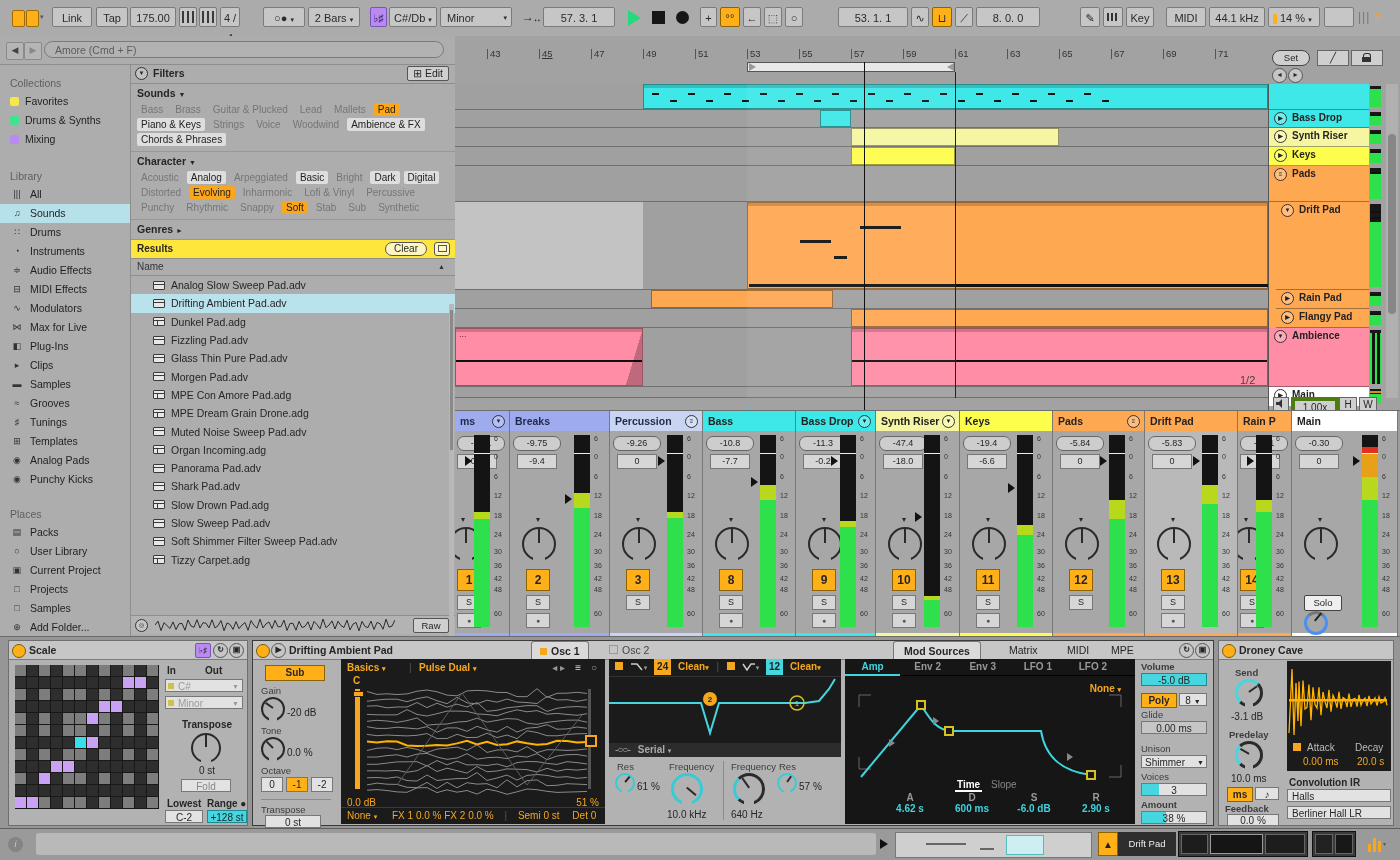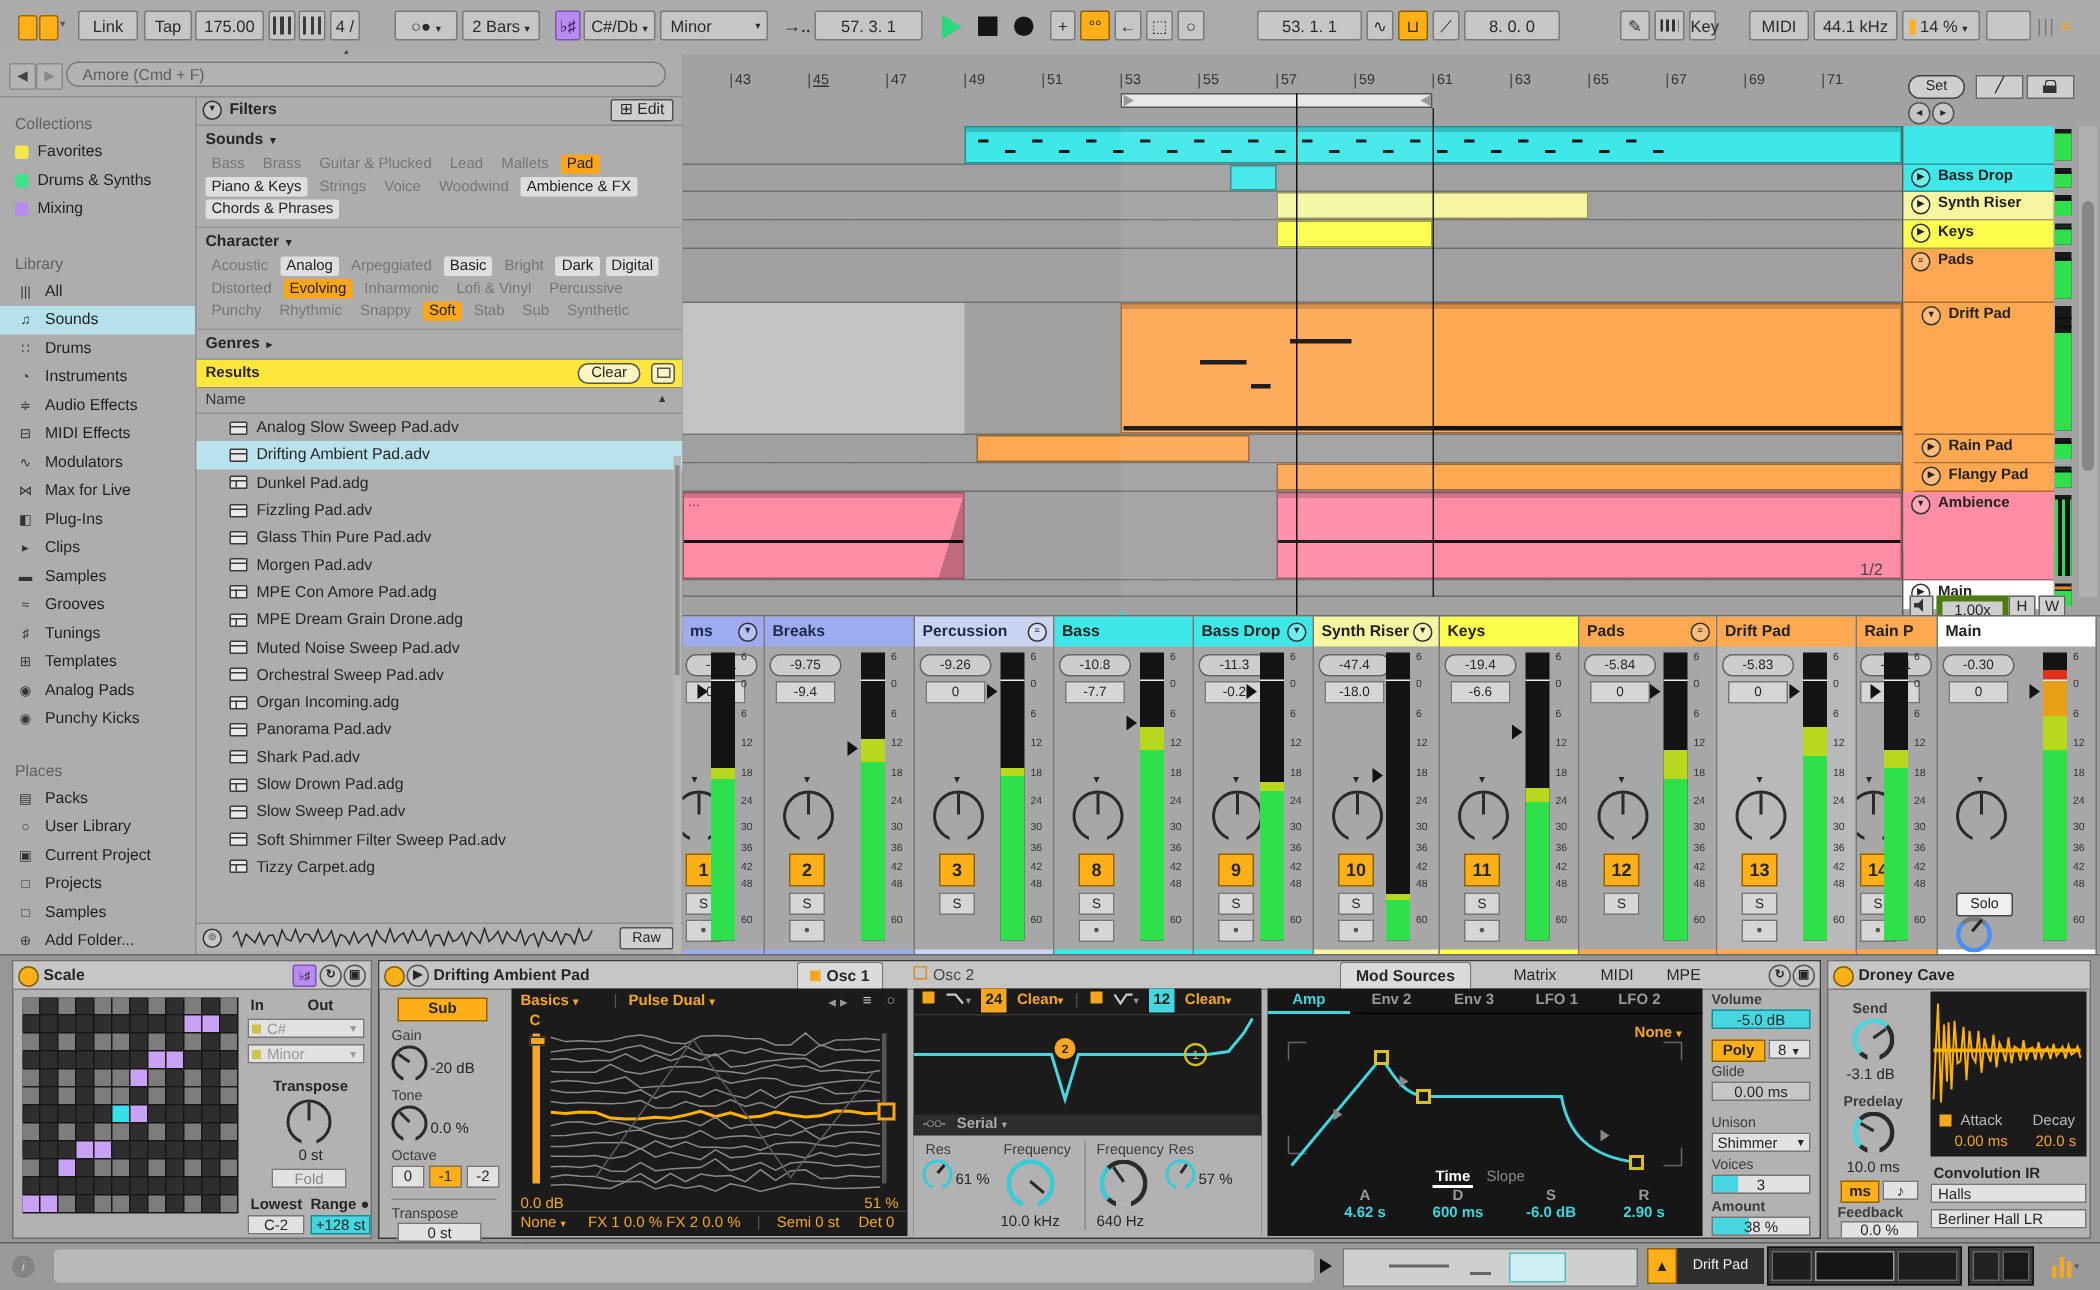--- a/index.html
+++ b/index.html
@@ -114,21 +114,21 @@
   <div class="tbox" style="left:743px;width:18px">←</div>
   <div class="tbox" style="left:764px;width:18px">⬚</div>
   <div class="tbox" style="left:785px;width:18px">○</div>
   <div class="tbox" style="left:838px;width:70px">53. 1. 1</div>
   <div class="tbox" style="left:911px;width:18px">∿</div>
   <div class="tbox" style="left:932px;width:20px;background:#ffb019;border-color:#8d6200">⊔</div>
   <div class="tbox" style="left:955px;width:18px">⟋</div>
   <div class="tbox" style="left:976px;width:64px">8. 0. 0</div>
   <div class="tbox" style="left:1080px;width:20px">✎</div>
   <div class="tbox" style="left:1103px;width:20px;background-image:repeating-linear-gradient(90deg,#333 0 2px,transparent 2px 4px);background-size:12px 8px;background-position:center;background-repeat:no-repeat"></div>
-  <div class="tbox" style="left:1126px;width:18px">Key</div>
+  <div class="tbox" style="left:1126px;width:28px">Key</div>
   <div class="tbox" style="left:1166px;width:40px">MIDI</div>
   <div class="tbox" style="left:1209px;width:56px">44.1 kHz</div>
   <div class="tbox" style="left:1268px;width:52px;text-align:left"><span style="display:inline-block;width:4px;height:10px;background:#ffb019;margin:0 3px 0 4px;vertical-align:middle"></span><span>14 %</span> <span style="font-size:7px">▾</span></div>
   <div class="tbox" style="left:1324px;width:30px"></div>
   <div class="tico" style="left:1358px;color:#777;letter-spacing:1px">|||</div>
   <div class="tico" style="left:1374px;color:#f5a81f;font-weight:bold">≡</div>
 </div>
 
 <div id="browser">
   <div id="searchrow">
@@ -319,26 +319,20 @@
               <i></i>
               <b></b>
             </div>
             <div style="display: inline;">MPE Dream Grain Drone.adg</div>
           </div>
           <div class="r-item">
             <div class="icon-rect">
               <i></i>
             </div>
             <div style="display: inline;">Muted Noise Sweep Pad.adv</div>
-          </div>
-          <div class="r-item">
-            <div class="icon-rect">
-              <i></i>
-            </div>
-            <div style="display: inline;">Orchestral Sweep Pad.adv</div>
           </div>
           <div class="r-item">
             <div class="icon-rect adg">
               <i></i>
               <b></b>
             </div>
             <div style="display: inline;">Organ Incoming.adg</div>
           </div>
           <div class="r-item">
             <div class="icon-rect">

